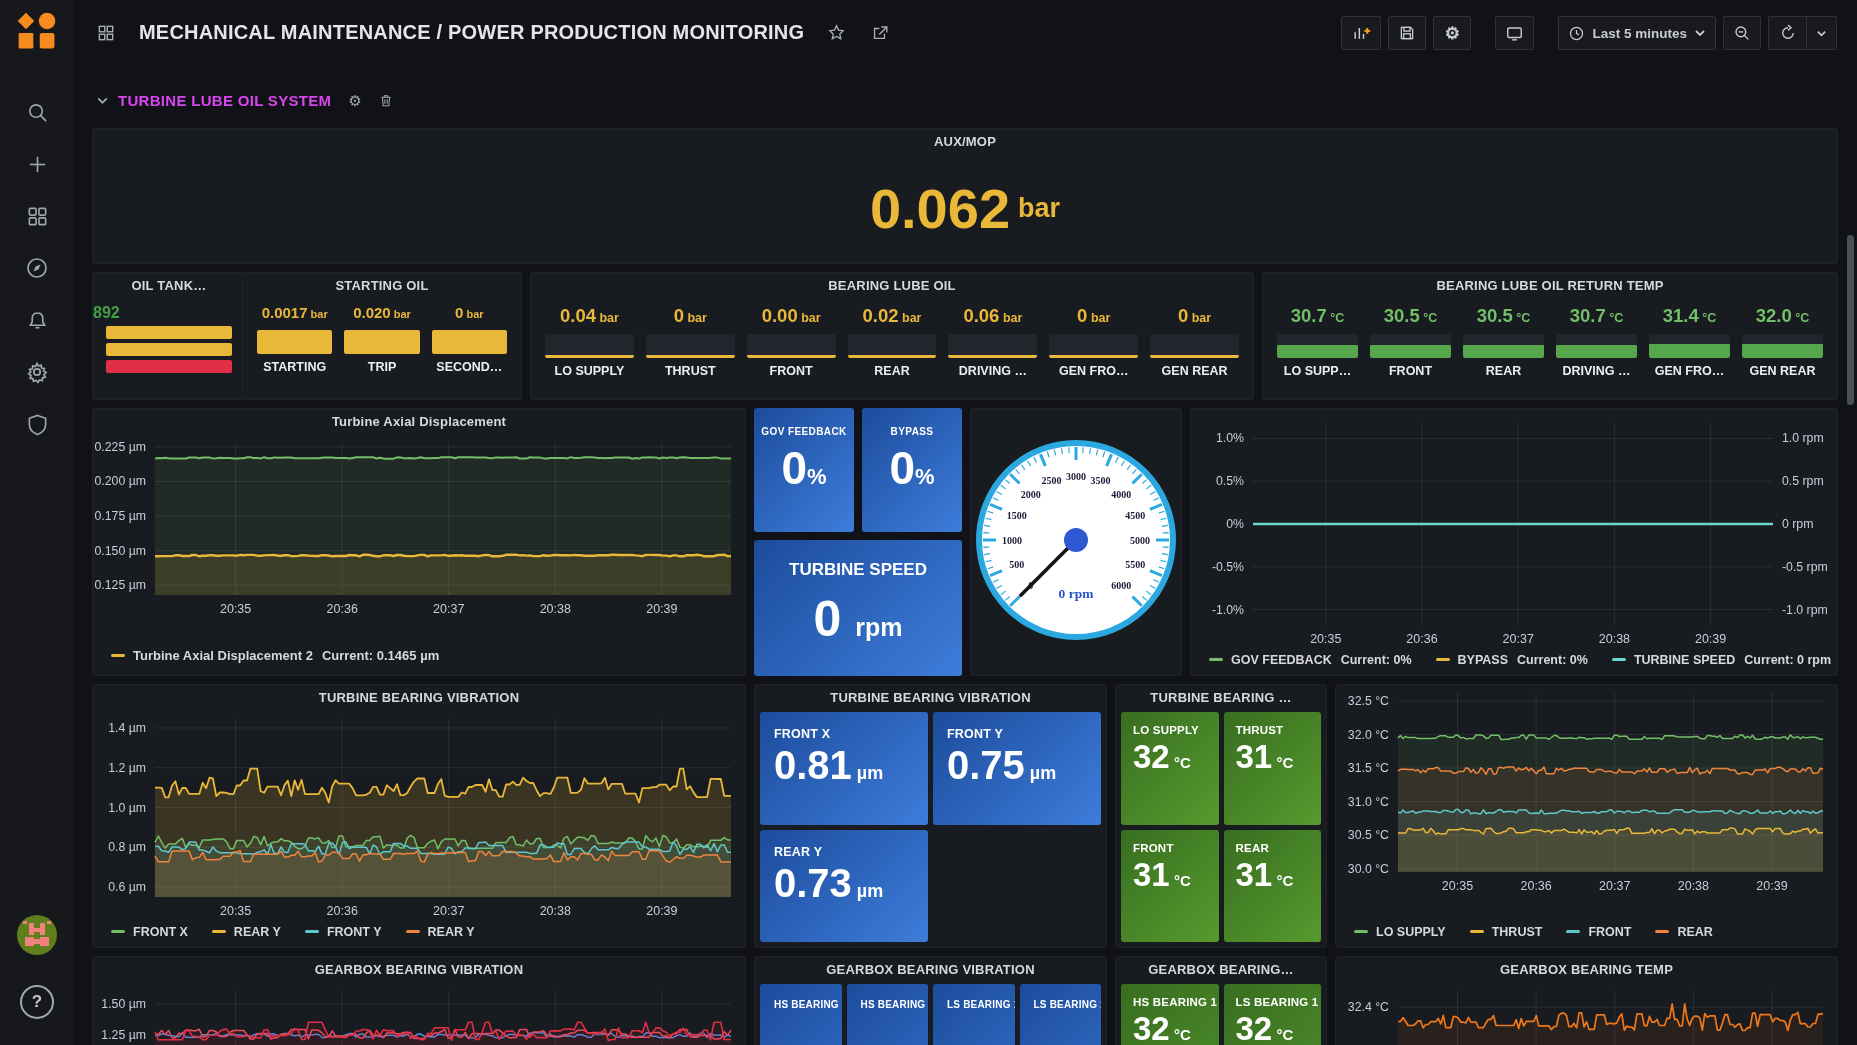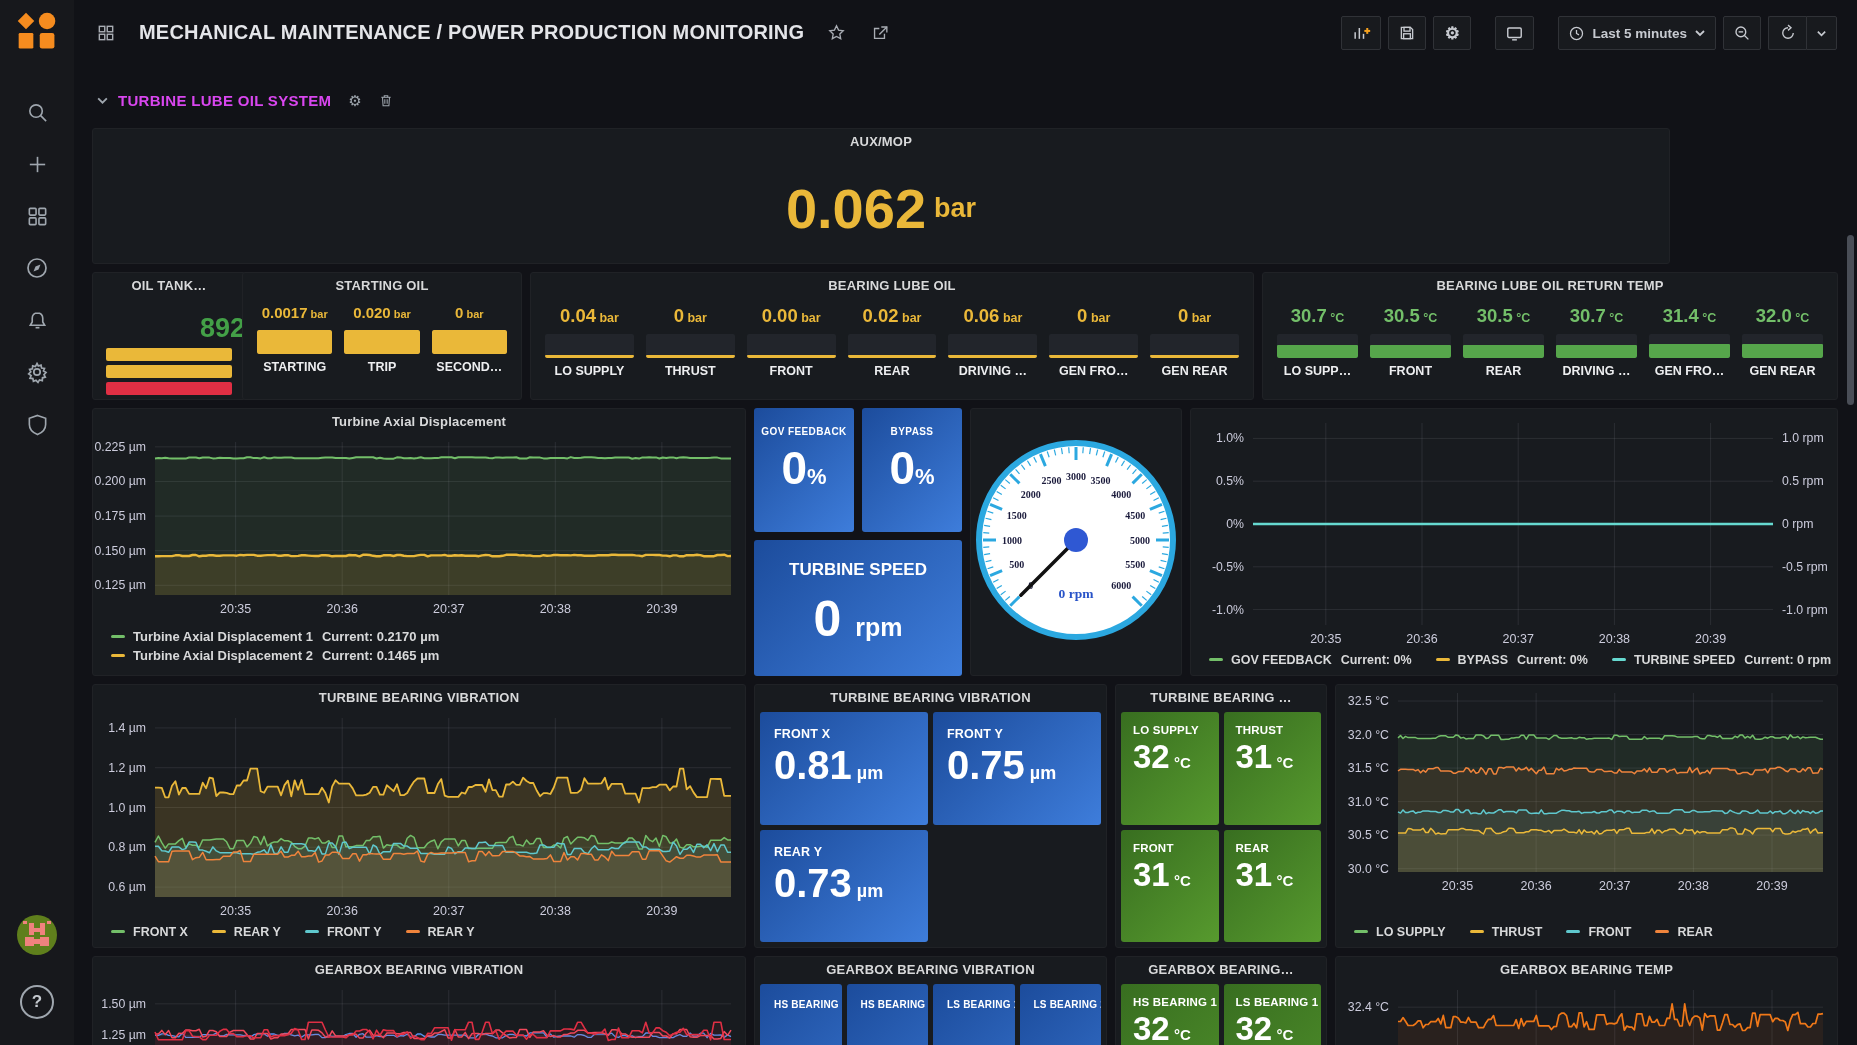--- a/index.html
+++ b/index.html
@@ -48,21 +48,21 @@
   .bars{display:flex;gap:8px;padding:6px 12px 0;flex:1;}
   .bar-col{flex:1;min-width:0;text-align:center;}
   .bar-val{font-weight:700;font-size:18.5px;white-space:nowrap;line-height:1.25;}
   .bu{font-size:12.5px;}
   .small-vals .bar-val{font-size:15px;}
   .small-vals .bu{font-size:11px;}
   .bar-track{position:relative;height:24px;background:#22252B;border-radius:2px;margin:7px 2px 6px;overflow:hidden;}
   .bar-fill{position:absolute;bottom:0;left:0;right:0;border-radius:1px;}
   .bar-label{font-size:12.5px;font-weight:700;color:#EDEEF0;white-space:nowrap;overflow:hidden;text-overflow:ellipsis;}
   
-  .tank-value{text-align:right;font-size:27px;font-weight:700;color:#43A047;margin-top:15px;}
+  .tank-value{text-align:left;font-size:16px;font-weight:700;color:#43A047;margin-top:6px;}
   .stripe{height:13px;border-radius:2px;margin:4px 13px 0;}
   
   .chart-area{flex:1;min-height:0;position:relative;cursor:crosshair;}
   .chart-area svg{position:absolute;inset:0;}
   .legend-list{padding:4px 0 8px 18px;font-size:13px;color:#D8D9DA;flex:0 0 auto;}
   .legend-list .legend-item{margin:4px 0;cursor:pointer;white-space:nowrap;}
   .legend-inline{display:flex;gap:24px;padding:2px 0 8px 18px;font-size:12.5px;color:#D8D9DA;flex:0 0 auto;flex-wrap:wrap;}
   .legend-inline .legend-item{cursor:pointer;white-space:nowrap;}
   .swatch{display:inline-block;width:14px;height:3px;border-radius:2px;margin-right:8px;vertical-align:3px;}
   .l-label{font-weight:700;}
@@ -268,21 +268,21 @@
       <svg width="14" height="15" viewBox="0 0 24 24" style="stroke:#9FA6AE;fill:none;stroke-width:1.8;">
           <line x1="4" y1="6.5" x2="20" y2="6.5"></line>
           <path d="M9 6.5 L9 4 L15 4 L15 6.5"></path>
           <path d="M6 6.5 L7 21 L17 21 L18 6.5"></path>
           <line x1="10" y1="10" x2="10" y2="17.5"></line>
           <line x1="14" y1="10" x2="14" y2="17.5"></line>
         </svg>
     </span>
   </div>
 
-  <section class="panel" style="left:92px;top:128px;width:1578px;height:136px;">
+  <section class="panel" style="left:92px;top:128px;width:1746px;height:136px;">
     <div class="p-title">AUX/MOP</div>
     <div class="aux-wrap">
       <span class="aux-value">0.062</span>
       <span class="aux-value aux-unit">bar</span>
     </div>
   </section>
 
   <section class="panel" style="left:92px;top:272px;width:154px;height:128px;">
     <div class="p-title">OIL TANK…</div>
     <div class="tank-value">892</div>
@@ -447,21 +447,20 @@
           <text x="462.32" y="179" text-anchor="middle" font-size="12.5" font-weight="500" fill="#CCCCDC" font-family="Liberation Sans, sans-serif">20:38</text>
           <line x1="568.88" y1="8" x2="568.88" y2="161" stroke="rgba(204,204,220,0.11)" stroke-width="1"></line>
           <text x="568.88" y="179" text-anchor="middle" font-size="12.5" font-weight="500" fill="#CCCCDC" font-family="Liberation Sans, sans-serif">20:39</text>
           <polygon points="62.0,24.5 65.4,24.1 68.8,24.2 72.2,23.7 75.6,24.2 79.0,24.6 82.4,24.6 85.9,24.6 89.3,24.6 92.7,24.6 96.1,23.5 99.5,23.5 102.9,23.5 106.3,24.3 109.7,23.6 113.1,23.6 116.5,23.6 119.9,24.4 123.3,24.3 126.8,23.7 130.2,23.9 133.6,23.9 137.0,23.9 140.4,24.5 143.8,24.5 147.2,24.2 150.6,24.2 154.0,23.2 157.4,23.2 160.8,24.1 164.2,24.1 167.7,24.4 171.1,23.3 174.5,24.2 177.9,24.2 181.3,23.4 184.7,23.8 188.1,23.8 191.5,23.5 194.9,23.5 198.3,23.5 201.7,24.3 205.1,24.3 208.6,24.3 212.0,24.3 215.4,24.3 218.8,24.2 222.2,24.2 225.6,24.3 229.0,23.7 232.4,23.5 235.8,23.5 239.2,23.5 242.6,24.1 246.0,24.0 249.5,24.0 252.9,24.0 256.3,24.6 259.7,23.9 263.1,23.3 266.5,23.3 269.9,23.2 273.3,23.2 276.7,23.2 280.1,23.2 283.5,24.5 286.9,23.7 290.4,24.5 293.8,24.7 297.2,24.7 300.6,24.7 304.0,23.3 307.4,23.4 310.8,24.3 314.2,24.3 317.6,23.9 321.0,24.4 324.4,24.0 327.8,23.3 331.3,24.2 334.7,24.2 338.1,24.2 341.5,24.1 344.9,24.1 348.3,23.3 351.7,23.3 355.1,23.3 358.5,23.3 361.9,24.3 365.3,23.3 368.7,23.3 372.2,23.3 375.6,23.3 379.0,23.3 382.4,23.4 385.8,23.4 389.2,23.4 392.6,23.4 396.0,23.9 399.4,24.3 402.8,23.4 406.2,23.4 409.6,23.8 413.1,23.4 416.5,23.4 419.9,23.4 423.3,23.2 426.7,24.5 430.1,24.5 433.5,24.6 436.9,23.3 440.3,23.4 443.7,23.4 447.1,23.6 450.5,24.4 454.0,24.4 457.4,23.9 460.8,23.9 464.2,23.9 467.6,24.1 471.0,24.1 474.4,24.4 477.8,23.1 481.2,24.0 484.6,24.0 488.0,23.7 491.4,23.2 494.9,23.2 498.3,23.2 501.7,23.4 505.1,23.9 508.5,23.9 511.9,24.3 515.3,23.9 518.7,23.9 522.1,23.6 525.5,23.6 528.9,23.5 532.3,23.5 535.8,23.5 539.2,24.7 542.6,24.0 546.0,24.6 549.4,23.4 552.8,23.4 556.2,23.3 559.6,23.4 563.0,23.4 566.4,24.5 569.8,23.5 573.2,23.9 576.7,23.4 580.1,23.4 583.5,24.2 586.9,23.4 590.3,23.2 593.7,23.4 597.1,23.9 600.5,23.9 603.9,23.9 607.3,23.9 610.7,23.9 614.1,23.9 617.6,23.8 621.0,23.6 624.4,23.6 627.8,24.4 631.2,24.4 634.6,24.4 638.0,24.4 638,161 62,161" fill="#73BF69" fill-opacity="0.1"></polygon>
           <polyline points="62.0,24.5 65.4,24.1 68.8,24.2 72.2,23.7 75.6,24.2 79.0,24.6 82.4,24.6 85.9,24.6 89.3,24.6 92.7,24.6 96.1,23.5 99.5,23.5 102.9,23.5 106.3,24.3 109.7,23.6 113.1,23.6 116.5,23.6 119.9,24.4 123.3,24.3 126.8,23.7 130.2,23.9 133.6,23.9 137.0,23.9 140.4,24.5 143.8,24.5 147.2,24.2 150.6,24.2 154.0,23.2 157.4,23.2 160.8,24.1 164.2,24.1 167.7,24.4 171.1,23.3 174.5,24.2 177.9,24.2 181.3,23.4 184.7,23.8 188.1,23.8 191.5,23.5 194.9,23.5 198.3,23.5 201.7,24.3 205.1,24.3 208.6,24.3 212.0,24.3 215.4,24.3 218.8,24.2 222.2,24.2 225.6,24.3 229.0,23.7 232.4,23.5 235.8,23.5 239.2,23.5 242.6,24.1 246.0,24.0 249.5,24.0 252.9,24.0 256.3,24.6 259.7,23.9 263.1,23.3 266.5,23.3 269.9,23.2 273.3,23.2 276.7,23.2 280.1,23.2 283.5,24.5 286.9,23.7 290.4,24.5 293.8,24.7 297.2,24.7 300.6,24.7 304.0,23.3 307.4,23.4 310.8,24.3 314.2,24.3 317.6,23.9 321.0,24.4 324.4,24.0 327.8,23.3 331.3,24.2 334.7,24.2 338.1,24.2 341.5,24.1 344.9,24.1 348.3,23.3 351.7,23.3 355.1,23.3 358.5,23.3 361.9,24.3 365.3,23.3 368.7,23.3 372.2,23.3 375.6,23.3 379.0,23.3 382.4,23.4 385.8,23.4 389.2,23.4 392.6,23.4 396.0,23.9 399.4,24.3 402.8,23.4 406.2,23.4 409.6,23.8 413.1,23.4 416.5,23.4 419.9,23.4 423.3,23.2 426.7,24.5 430.1,24.5 433.5,24.6 436.9,23.3 440.3,23.4 443.7,23.4 447.1,23.6 450.5,24.4 454.0,24.4 457.4,23.9 460.8,23.9 464.2,23.9 467.6,24.1 471.0,24.1 474.4,24.4 477.8,23.1 481.2,24.0 484.6,24.0 488.0,23.7 491.4,23.2 494.9,23.2 498.3,23.2 501.7,23.4 505.1,23.9 508.5,23.9 511.9,24.3 515.3,23.9 518.7,23.9 522.1,23.6 525.5,23.6 528.9,23.5 532.3,23.5 535.8,23.5 539.2,24.7 542.6,24.0 546.0,24.6 549.4,23.4 552.8,23.4 556.2,23.3 559.6,23.4 563.0,23.4 566.4,24.5 569.8,23.5 573.2,23.9 576.7,23.4 580.1,23.4 583.5,24.2 586.9,23.4 590.3,23.2 593.7,23.4 597.1,23.9 600.5,23.9 603.9,23.9 607.3,23.9 610.7,23.9 614.1,23.9 617.6,23.8 621.0,23.6 624.4,23.6 627.8,24.4 631.2,24.4 634.6,24.4 638.0,24.4" fill="none" stroke="#73BF69" stroke-width="2" stroke-linejoin="round"></polyline>
           <polygon points="62.0,122.2 65.4,122.2 68.8,122.1 72.2,122.1 75.6,122.1 79.0,122.1 82.4,121.3 85.9,121.1 89.3,122.0 92.7,122.0 96.1,122.0 99.5,121.0 102.9,121.0 106.3,122.3 109.7,121.8 113.1,121.8 116.5,121.1 119.9,121.3 123.3,121.7 126.8,121.7 130.2,121.4 133.6,121.4 137.0,121.4 140.4,121.4 143.8,121.7 147.2,120.9 150.6,121.2 154.0,120.9 157.4,120.9 160.8,120.9 164.2,121.7 167.7,121.7 171.1,121.4 174.5,121.1 177.9,121.1 181.3,120.9 184.7,121.7 188.1,121.8 191.5,121.2 194.9,121.2 198.3,122.1 201.7,122.1 205.1,121.9 208.6,121.3 212.0,121.3 215.4,121.6 218.8,121.9 222.2,122.0 225.6,122.0 229.0,121.2 232.4,121.2 235.8,121.5 239.2,122.3 242.6,122.0 246.0,122.0 249.5,122.0 252.9,122.0 256.3,121.0 259.7,121.3 263.1,121.3 266.5,122.3 269.9,120.8 273.3,120.8 276.7,121.0 280.1,121.8 283.5,122.3 286.9,122.3 290.4,121.3 293.8,121.3 297.2,121.3 300.6,122.0 304.0,121.0 307.4,121.0 310.8,121.7 314.2,122.1 317.6,122.1 321.0,122.1 324.4,121.4 327.8,120.9 331.3,120.9 334.7,122.4 338.1,121.4 341.5,121.4 344.9,121.4 348.3,121.4 351.7,120.9 355.1,121.8 358.5,121.8 361.9,121.2 365.3,121.5 368.7,121.3 372.2,121.7 375.6,121.7 379.0,121.7 382.4,121.7 385.8,122.2 389.2,121.4 392.6,121.0 396.0,121.1 399.4,122.3 402.8,122.3 406.2,122.3 409.6,121.8 413.1,120.8 416.5,120.8 419.9,120.8 423.3,120.8 426.7,121.4 430.1,121.1 433.5,121.6 436.9,121.5 440.3,122.1 443.7,122.1 447.1,122.1 450.5,121.2 454.0,121.7 457.4,121.6 460.8,121.0 464.2,121.0 467.6,121.2 471.0,121.2 474.4,121.2 477.8,121.4 481.2,120.9 484.6,121.3 488.0,121.3 491.4,121.7 494.9,121.7 498.3,121.7 501.7,121.7 505.1,121.3 508.5,121.3 511.9,121.3 515.3,121.3 518.7,120.8 522.1,120.7 525.5,121.0 528.9,121.0 532.3,121.0 535.8,121.0 539.2,120.9 542.6,121.4 546.0,121.6 549.4,122.2 552.8,120.9 556.2,120.9 559.6,120.9 563.0,121.0 566.4,121.0 569.8,121.6 573.2,121.6 576.7,122.3 580.1,121.4 583.5,121.4 586.9,122.3 590.3,122.3 593.7,121.2 597.1,121.2 600.5,121.2 603.9,120.8 607.3,121.1 610.7,122.2 614.1,122.2 617.6,122.2 621.0,122.2 624.4,121.0 627.8,121.0 631.2,120.7 634.6,122.1 638.0,122.0 638,161 62,161" fill="#EAB839" fill-opacity="0.14"></polygon>
           <polyline points="62.0,122.2 65.4,122.2 68.8,122.1 72.2,122.1 75.6,122.1 79.0,122.1 82.4,121.3 85.9,121.1 89.3,122.0 92.7,122.0 96.1,122.0 99.5,121.0 102.9,121.0 106.3,122.3 109.7,121.8 113.1,121.8 116.5,121.1 119.9,121.3 123.3,121.7 126.8,121.7 130.2,121.4 133.6,121.4 137.0,121.4 140.4,121.4 143.8,121.7 147.2,120.9 150.6,121.2 154.0,120.9 157.4,120.9 160.8,120.9 164.2,121.7 167.7,121.7 171.1,121.4 174.5,121.1 177.9,121.1 181.3,120.9 184.7,121.7 188.1,121.8 191.5,121.2 194.9,121.2 198.3,122.1 201.7,122.1 205.1,121.9 208.6,121.3 212.0,121.3 215.4,121.6 218.8,121.9 222.2,122.0 225.6,122.0 229.0,121.2 232.4,121.2 235.8,121.5 239.2,122.3 242.6,122.0 246.0,122.0 249.5,122.0 252.9,122.0 256.3,121.0 259.7,121.3 263.1,121.3 266.5,122.3 269.9,120.8 273.3,120.8 276.7,121.0 280.1,121.8 283.5,122.3 286.9,122.3 290.4,121.3 293.8,121.3 297.2,121.3 300.6,122.0 304.0,121.0 307.4,121.0 310.8,121.7 314.2,122.1 317.6,122.1 321.0,122.1 324.4,121.4 327.8,120.9 331.3,120.9 334.7,122.4 338.1,121.4 341.5,121.4 344.9,121.4 348.3,121.4 351.7,120.9 355.1,121.8 358.5,121.8 361.9,121.2 365.3,121.5 368.7,121.3 372.2,121.7 375.6,121.7 379.0,121.7 382.4,121.7 385.8,122.2 389.2,121.4 392.6,121.0 396.0,121.1 399.4,122.3 402.8,122.3 406.2,122.3 409.6,121.8 413.1,120.8 416.5,120.8 419.9,120.8 423.3,120.8 426.7,121.4 430.1,121.1 433.5,121.6 436.9,121.5 440.3,122.1 443.7,122.1 447.1,122.1 450.5,121.2 454.0,121.7 457.4,121.6 460.8,121.0 464.2,121.0 467.6,121.2 471.0,121.2 474.4,121.2 477.8,121.4 481.2,120.9 484.6,121.3 488.0,121.3 491.4,121.7 494.9,121.7 498.3,121.7 501.7,121.7 505.1,121.3 508.5,121.3 511.9,121.3 515.3,121.3 518.7,120.8 522.1,120.7 525.5,121.0 528.9,121.0 532.3,121.0 535.8,121.0 539.2,120.9 542.6,121.4 546.0,121.6 549.4,122.2 552.8,120.9 556.2,120.9 559.6,120.9 563.0,121.0 566.4,121.0 569.8,121.6 573.2,121.6 576.7,122.3 580.1,121.4 583.5,121.4 586.9,122.3 590.3,122.3 593.7,121.2 597.1,121.2 600.5,121.2 603.9,120.8 607.3,121.1 610.7,122.2 614.1,122.2 617.6,122.2 621.0,122.2 624.4,121.0 627.8,121.0 631.2,120.7 634.6,122.1 638.0,122.0" fill="none" stroke="#EAB839" stroke-width="2.4" stroke-linejoin="round"></polyline>
         </svg>
       </div>
     <div class="legend legend-list">
-        <div class="legend-item"><span class="swatch" style="background:#73BF69"></span><span class="l-label">Turbine Axial Displacement 1</span><span class="l-detail">Current: 0.2170 µm</span></div>
         <div class="legend-item"><span class="swatch" style="background:#EAB839"></span><span class="l-label">Turbine Axial Displacement 2</span><span class="l-detail">Current: 0.1465 µm</span></div>
       </div>
   </section>
 
   <div class="mini-tile" style="left:754px;top:408px;width:100px;height:124px;">
     <div class="mini-label">GOV FEEDBACK</div>
     <div class="mini-value"><span>0</span><span class="mini-pct">%</span></div>
   </div>
   <div class="mini-tile" style="left:862px;top:408px;width:100px;height:124px;">
     <div class="mini-label">BYPASS</div>

